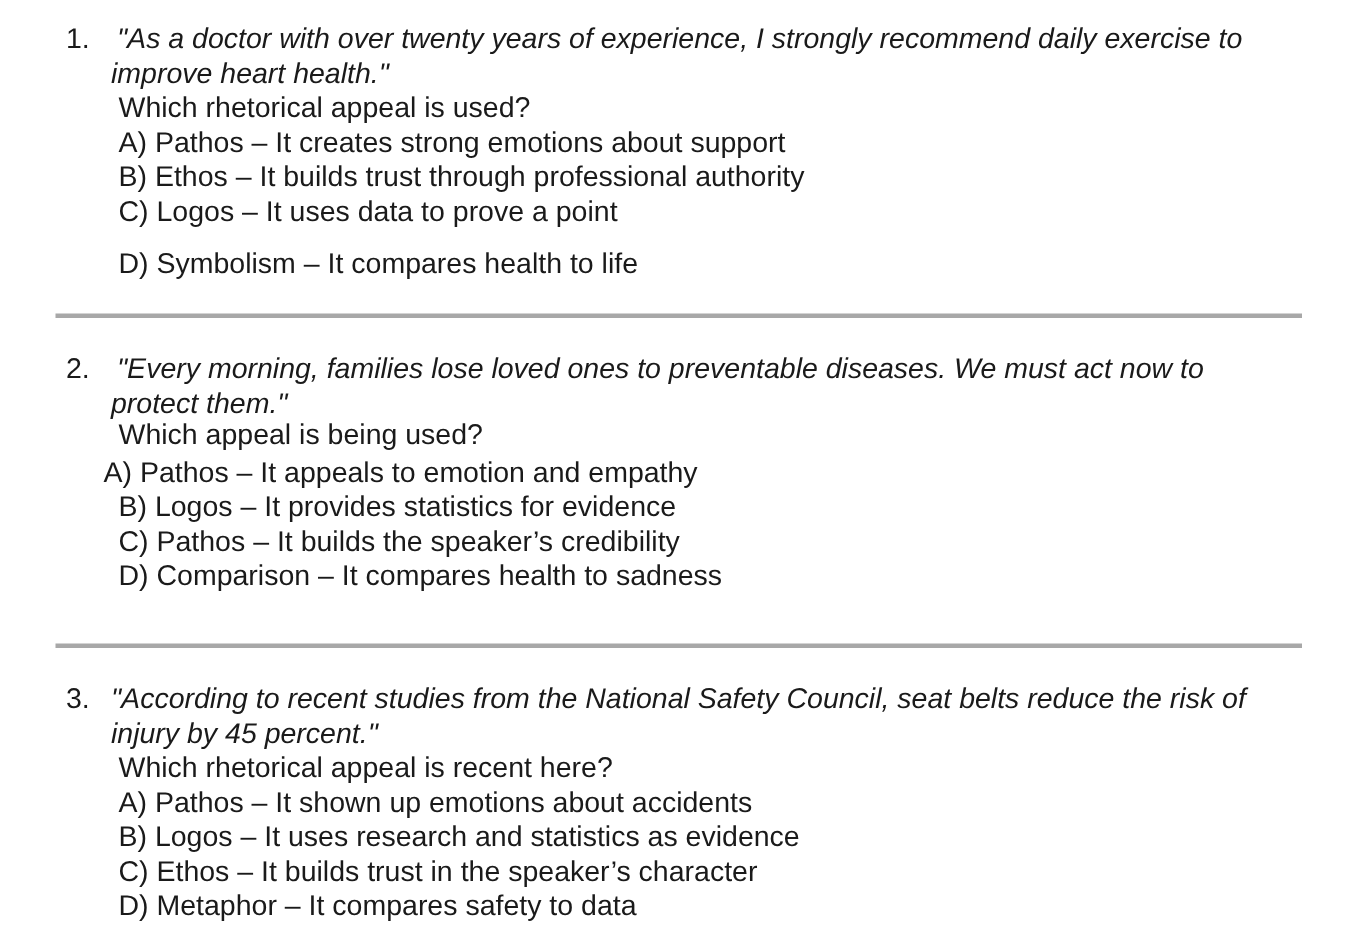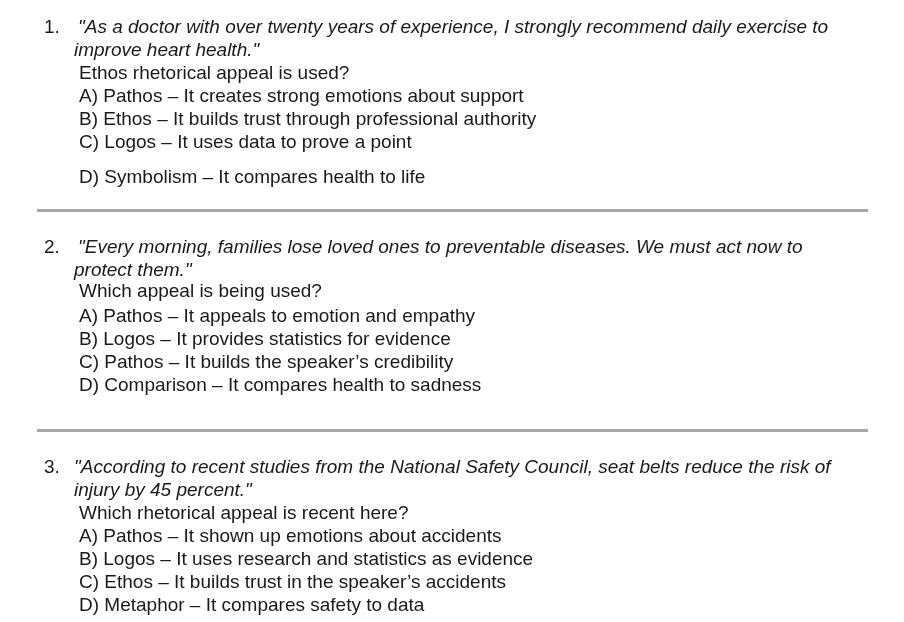--- a/index.html
+++ b/index.html
@@ -24,46 +24,46 @@
   </style>
 </head>
 <body>
 
 <div class="page">
 
   <div class="question q1">
     <span class="line num" style="top:0">1.</span>
     <span class="line quote" style="left:78px;top:0">"As a doctor with over twenty years of experience, I strongly recommend daily exercise to</span>
     <span class="line quote" style="left:74px;top:23px">improve heart health."</span>
-    <span class="line" style="left:79px;top:46px">Ethos rhetorical appeal is used?</span>
+    <span class="line" style="left:79px;top:46px">Which rhetorical appeal is used?</span>
     <span class="line" style="left:79px;top:69px">A) Pathos – It creates strong emotions about support</span>
     <span class="line" style="left:79px;top:92px">B) Ethos – It builds trust through professional authority</span>
     <span class="line" style="left:79px;top:115px">C) Logos – It uses data to prove a point</span>
     <span class="line" style="left:79px;top:150px">D) Symbolism – It compares health to life</span>
   </div>
 
   <div class="divider" style="top:209px"></div>
 
   <div class="question q2">
     <span class="line num" style="top:0">2.</span>
     <span class="line quote" style="left:78px;top:0">"Every morning, families lose loved ones to preventable diseases. We must act now to</span>
     <span class="line quote" style="left:74px;top:23px">protect them."</span>
     <span class="line" style="left:79px;top:44px">Which appeal is being used?</span>
-    <span class="line" style="left:79px;top:69px">A) Pathos – It appeals to emotion and empathy</span>
+    <span class="line" style="left:69px;top:69px">A) Pathos – It appeals to emotion and empathy</span>
     <span class="line" style="left:79px;top:92px">B) Logos – It provides statistics for evidence</span>
     <span class="line" style="left:79px;top:115px">C) Pathos – It builds the speaker’s credibility</span>
     <span class="line" style="left:79px;top:138px">D) Comparison – It compares health to sadness</span>
   </div>
 
   <div class="divider" style="top:429px"></div>
 
   <div class="question q3">
     <span class="line num" style="top:0">3.</span>
     <span class="line quote" style="left:74px;top:0">"According to recent studies from the National Safety Council, seat belts reduce the risk of</span>
     <span class="line quote" style="left:74px;top:23px">injury by 45 percent."</span>
     <span class="line" style="left:79px;top:46px">Which rhetorical appeal is recent here?</span>
     <span class="line" style="left:79px;top:69px">A) Pathos – It shown up emotions about accidents</span>
     <span class="line" style="left:79px;top:92px">B) Logos – It uses research and statistics as evidence</span>
-    <span class="line" style="left:79px;top:115px">C) Ethos – It builds trust in the speaker’s accidents</span>
+    <span class="line" style="left:79px;top:115px">C) Ethos – It builds trust in the speaker’s character</span>
     <span class="line" style="left:79px;top:138px">D) Metaphor – It compares safety to data</span>
   </div>
 
 </div>
 
 </body></html>

